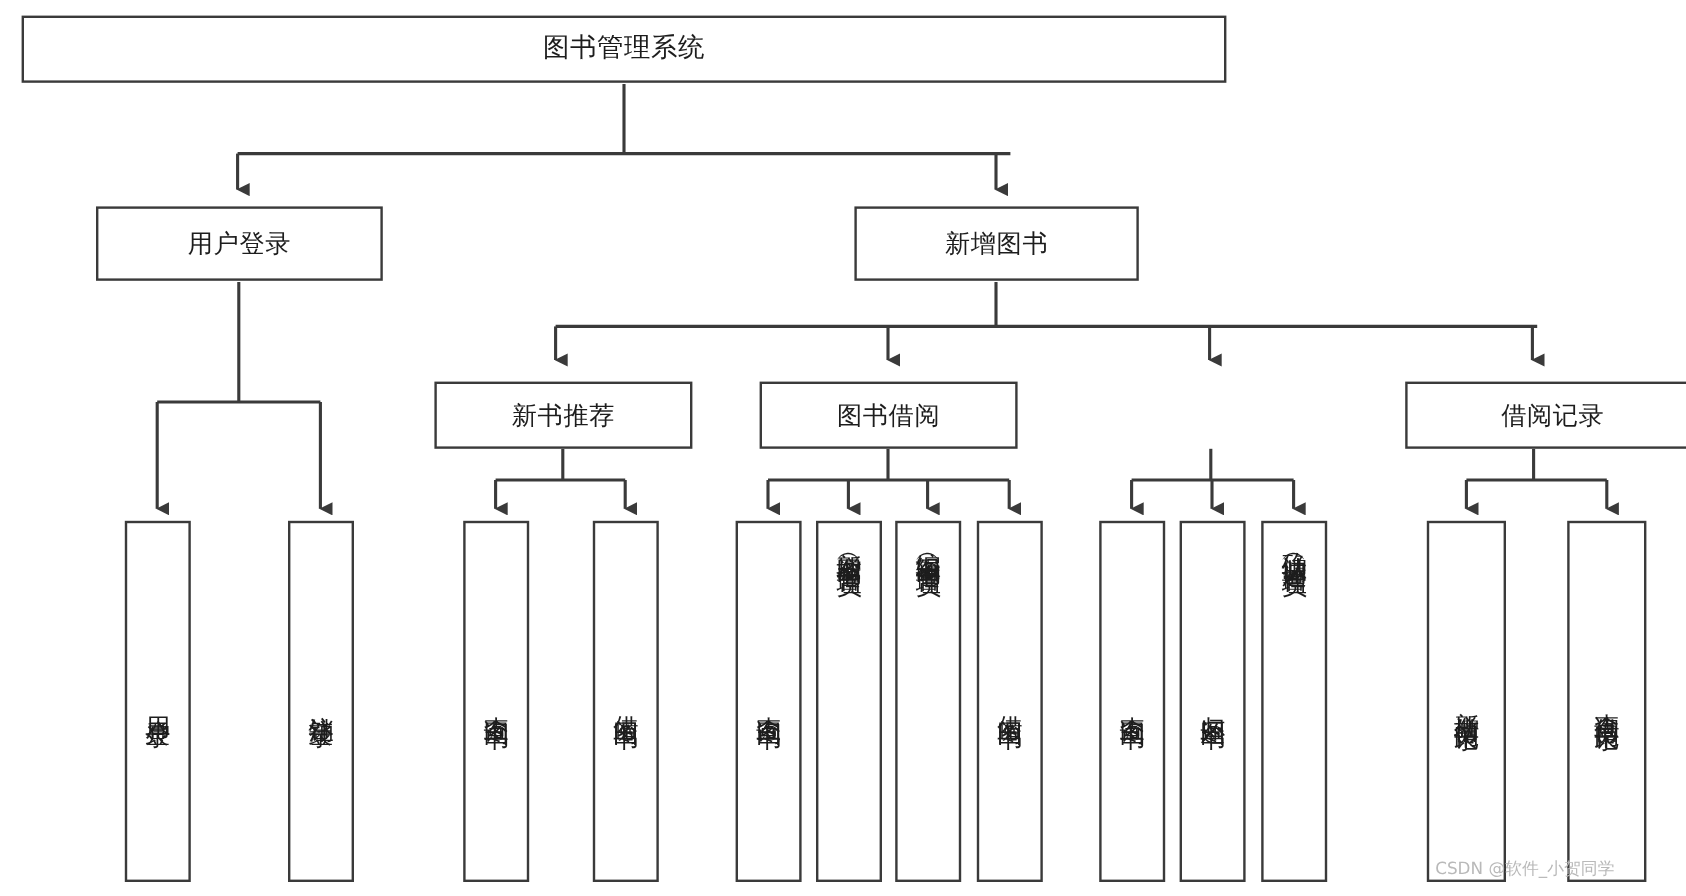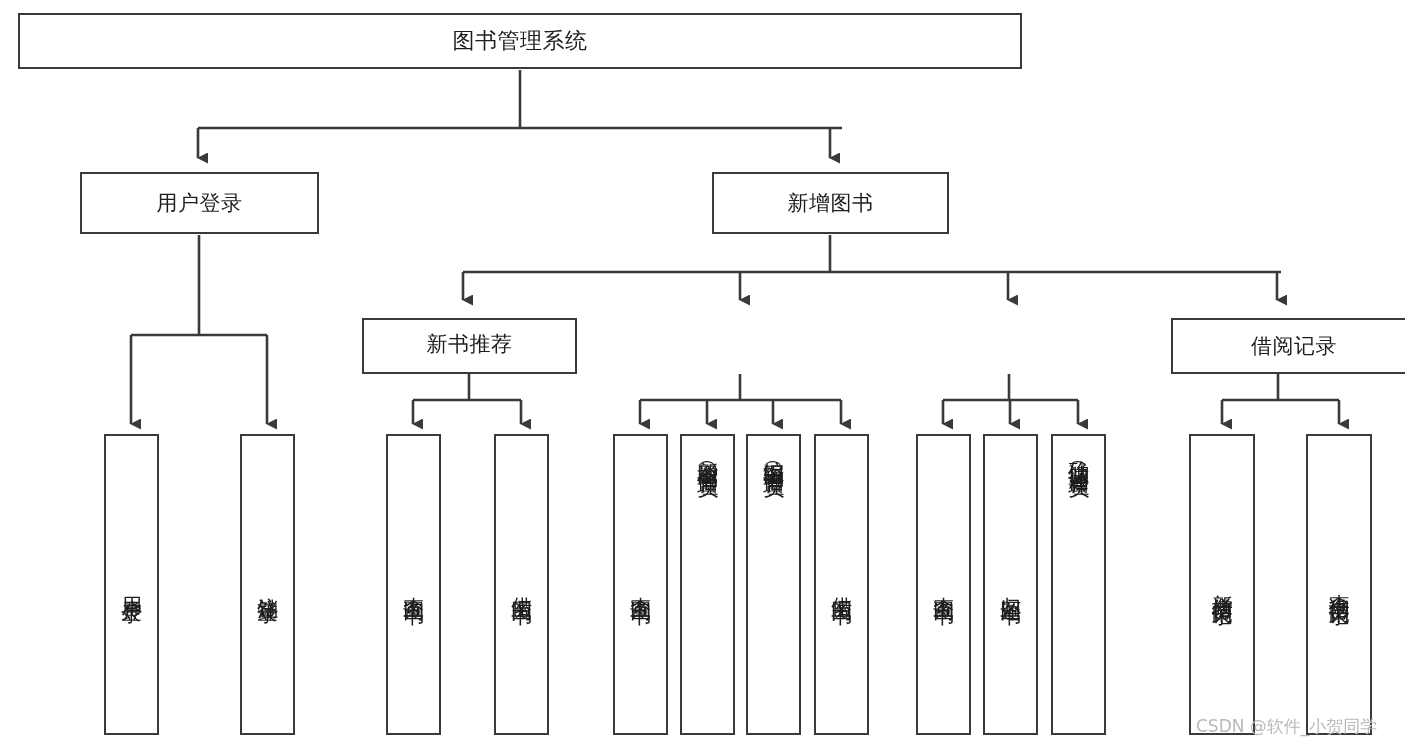--- a/index.html
+++ b/index.html
@@ -62,21 +62,21 @@
     letter-spacing: 2.5px;
     white-space: nowrap;
     margin: 0 auto;
   }
   .node.vert.center-stack {
     align-items: center;
     padding-top: 0;
   }
   .watermark {
     position: absolute;
-    font-size: 17px;
+    font-size: 14px;
     color: #b9b9b9;
     white-space: nowrap;
     user-select: none;
   }
 </style>
 </head>
 <body>
 
 <div id="canvas">
 
@@ -135,24 +135,27 @@
   </div>
 
   <div class="node horiz" style="left:80px; top:172px; width:239px; height:62px;">
     <span class="label">用户登录</span>
   </div>
 
   <div class="node horiz" style="left:712px; top:172px; width:237px; height:62px;">
     <span class="label">新增图书</span>
   </div>
 
-  <div class="node horiz" style="left:362px; top:318px; width:215px; height:56px;font-family:Liberation Mono, monospace;">
+  <div class="node horiz" style="left:362px; top:318px; width:215px; height:56px;">
     <span class="label">新书推荐</span>
   </div>
 
+  <div class="node horiz" style="left:633px; top:318px; width:215px; height:56px;">
+    <span class="label">图书借阅</span>
+  </div>
 
 
   <div class="node horiz" style="left:1171px; top:318px; width:246px; height:56px;">
     <span class="label">借阅记录</span>
   </div>
 
   <div class="node vert center-stack" style="left:104px; top:434px; width:55px; height:301px;">
     <span class="label">用户登录</span>
   </div>
 

